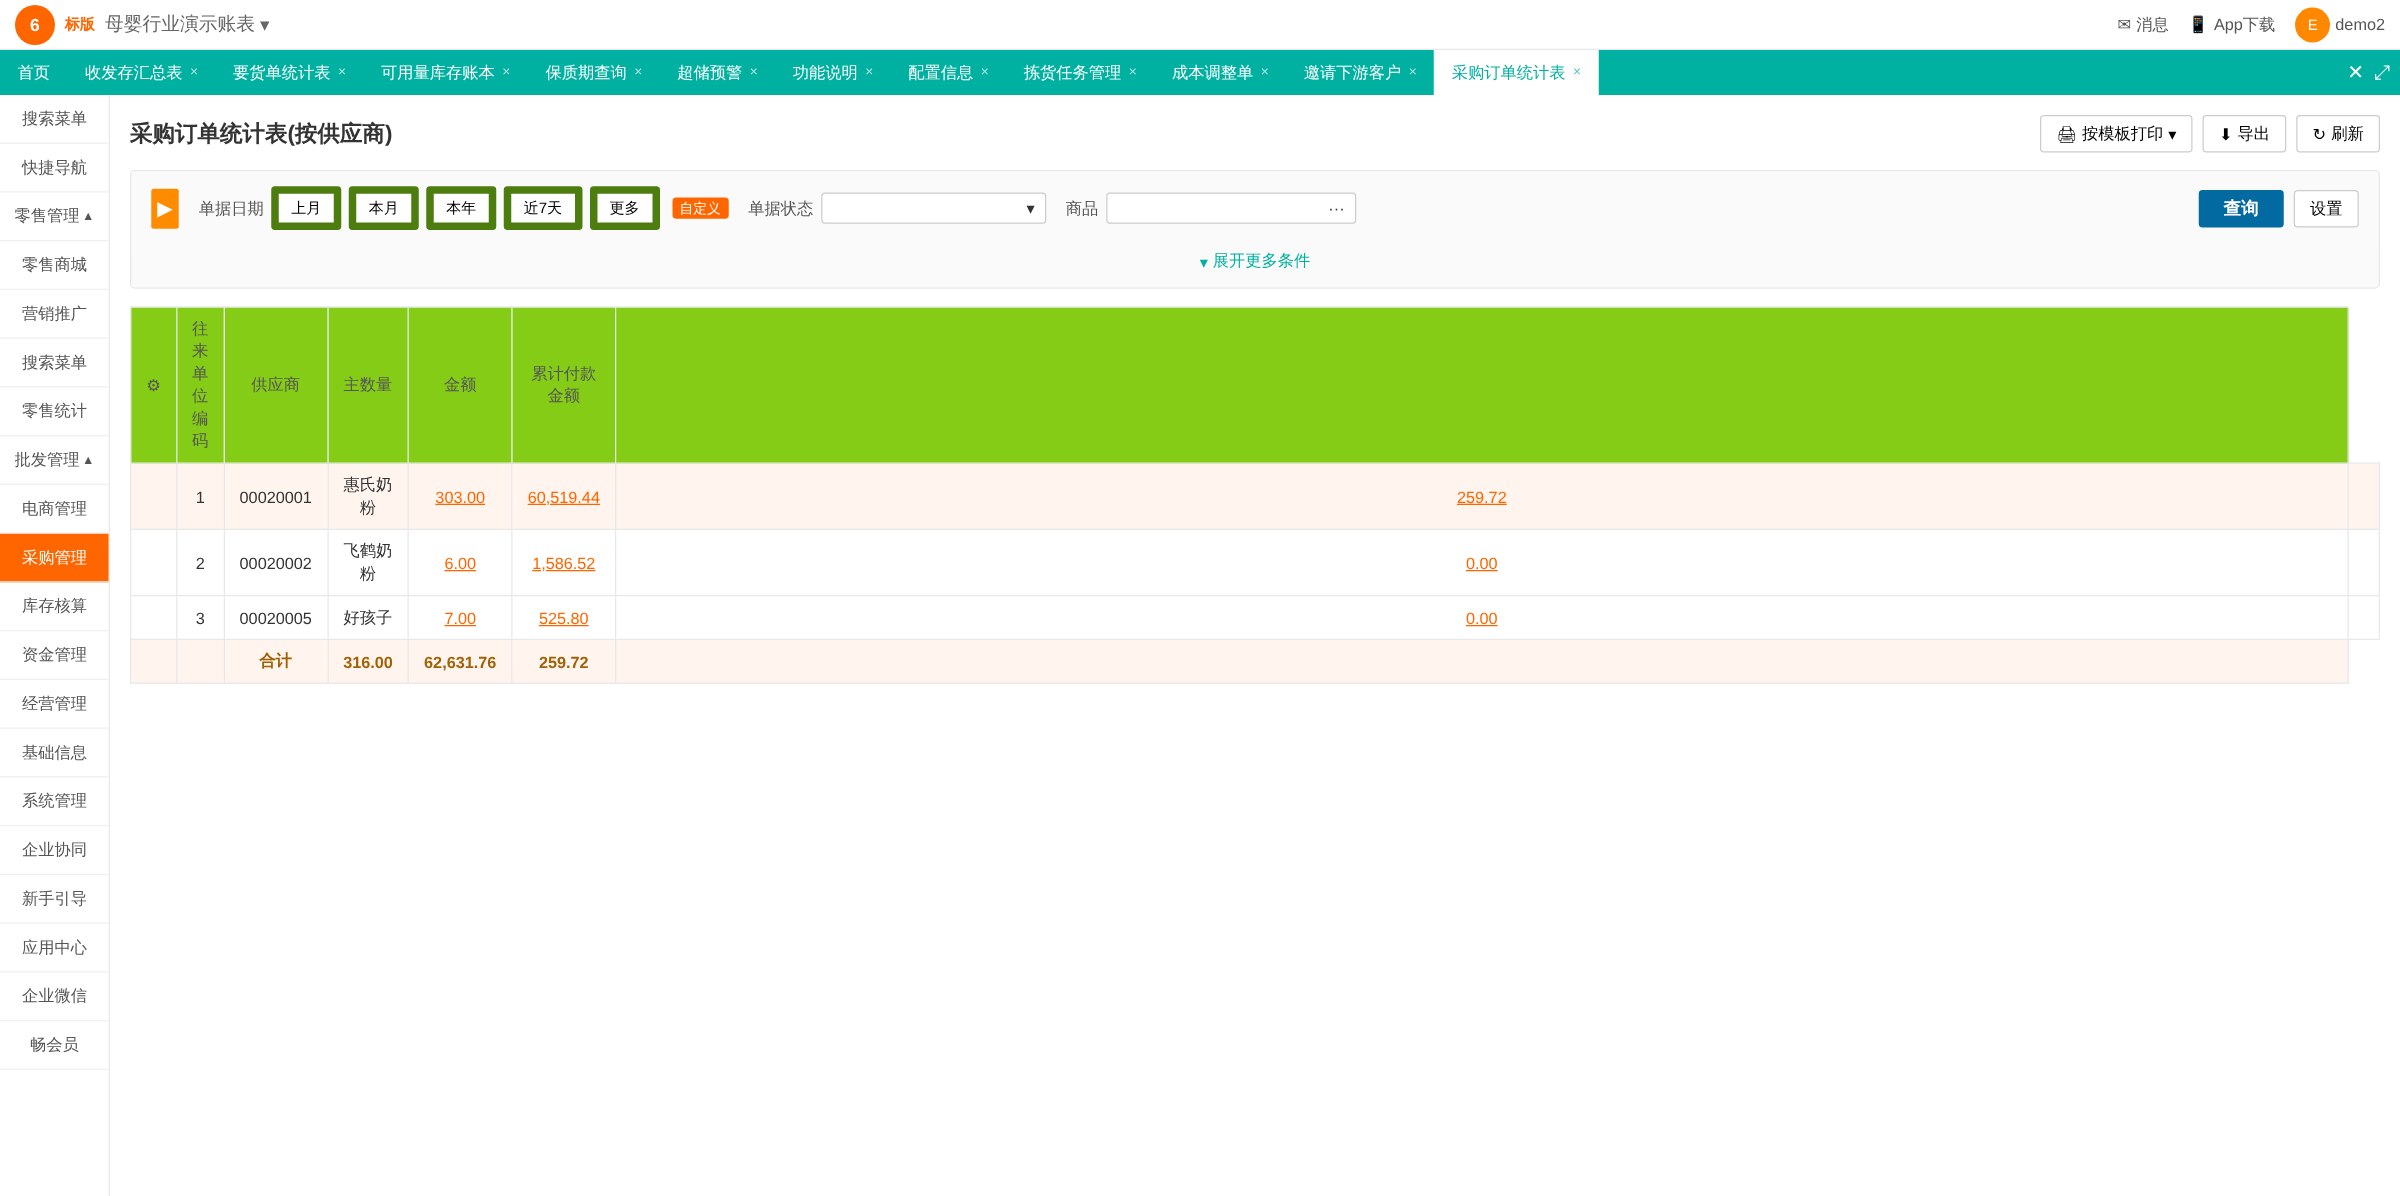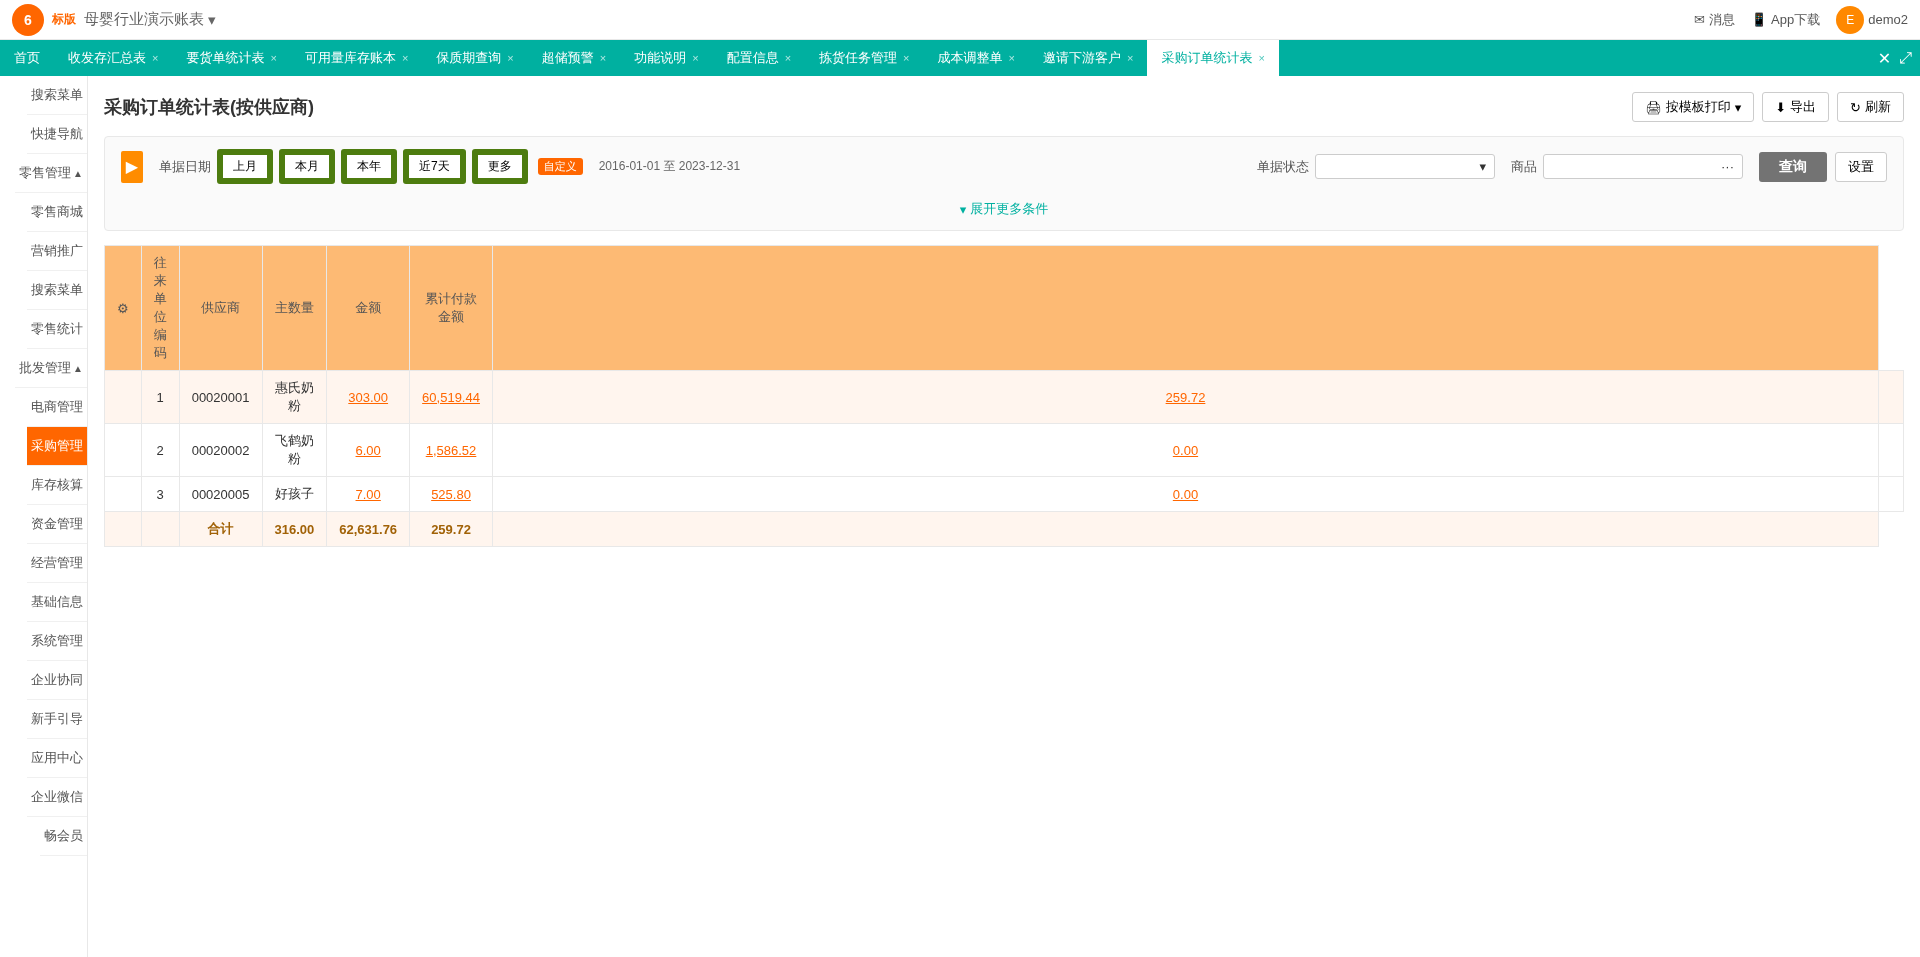--- a/index.html
+++ b/index.html
@@ -20,56 +20,56 @@
     .nav-tab { padding: 0 14px; height: 36px; display: flex; align-items: center; color: #fff; font-size: 13px; cursor: pointer; white-space: nowrap; position: relative; }
     .nav-tab.active { background: #fff; color: #00b0a0; }
     .nav-tab .close-btn { margin-left: 6px; font-size: 11px; opacity: 0.7; }
     .nav-tabs-right { margin-left: auto; display: flex; align-items: center; gap: 8px; padding-right: 8px; }
     .nav-tabs-right .icon-btn { color: #fff; cursor: pointer; font-size: 16px; }
 
     
     .main-layout { display: flex; flex: 1; overflow: hidden; }
 
     
-    .sidebar { width: 88px; background: #fff; border-right: 1px solid #e8e8e8; display: flex; flex-direction: column; overflow-y: auto; align-items: flex-end; }
+    .sidebar { width: 88px; background: #fff; border-right: 1px solid #e8e8e8; display: flex; flex-direction: column; overflow-y: auto; }
     .sidebar-item { padding: 10px 4px; text-align: center; cursor: pointer; font-size: 13px; color: #555; border-bottom: 1px solid #f0f0f0; }
     .sidebar-item.active { background: #ff6600; color: #fff; }
     .sidebar-item.has-arrow { display: flex; align-items: center; justify-content: center; gap: 2px; }
 
     
     .content { flex: 1; overflow: auto; padding: 0; background: #f0f2f5; }
 
     
     .page-content { background: #fff; margin: 0; padding: 16px; min-height: 100%; }
 
     
     .page-title-bar { display: flex; align-items: center; justify-content: space-between; margin-bottom: 14px; }
     .page-title { font-size: 18px; font-weight: bold; color: #333; }
     .title-actions { display: flex; align-items: center; gap: 8px; }
     .btn-print { background: #fff; border: 1px solid #ccc; padding: 5px 12px; border-radius: 3px; cursor: pointer; font-size: 13px; display: flex; align-items: center; gap: 4px; }
     .btn-export { background: #fff; border: 1px solid #ccc; padding: 5px 12px; border-radius: 3px; cursor: pointer; font-size: 13px; display: flex; align-items: center; gap: 4px; }
     .btn-refresh { background: #fff; border: 1px solid #ccc; padding: 5px 12px; border-radius: 3px; cursor: pointer; font-size: 13px; display: flex; align-items: center; gap: 4px; }
-    .btn-query { background: #737373; color: #fff; border: none; padding: 6px 20px; border-radius: 3px; cursor: pointer; font-size: 14px; font-weight: bold; }
+    .btn-query { background: #0369a1; color: #fff; border: none; padding: 6px 20px; border-radius: 3px; cursor: pointer; font-size: 14px; font-weight: bold; }
     .btn-settings { background: #fff; border: 1px solid #ccc; padding: 5px 12px; border-radius: 3px; cursor: pointer; font-size: 13px; }
 
     
     .filter-area { background: #fafafa; border: 1px solid #e8e8e8; border-radius: 4px; padding: 12px 16px; margin-bottom: 14px; }
     .filter-row { display: flex; align-items: center; gap: 16px; flex-wrap: wrap; }
     .filter-item { display: flex; align-items: center; gap: 6px; }
     .filter-label { font-size: 13px; color: #555; white-space: nowrap; }
     .filter-toggle { display: flex; gap: 6px; align-items: center; }
     .filter-btn { padding: 3px 10px; border: 6px solid #4d7c0f; border-radius: 3px; cursor: pointer; font-size: 12px; background: #fff; }
     .filter-date-range { font-size: 12px; color: #666; }
     .custom-tag { background: #ff6600; color: #fff; padding: 1px 6px; border-radius: 3px; font-size: 11px; margin-left: 4px; }
     .filter-select { border: 1px solid #ccc; border-radius: 3px; padding: 4px 8px; font-size: 13px; min-width: 120px; background: #fff; cursor: pointer; display: flex; align-items: center; justify-content: space-between; }
     .expand-btn { display: flex; align-items: center; gap: 4px; color: #00b0a0; cursor: pointer; font-size: 13px; justify-content: center; margin-top: 8px; }
 
     
     .data-table { width: 100%; border-collapse: collapse; }
-    .data-table th { background: #fdba74; border: 1px solid #e8e8e8; padding: 8px 12px; font-size: 13px; color: #555; font-weight: normal; text-align: center; }
+    .data-table th { background: #84cc16; border: 1px solid #e8e8e8; padding: 8px 12px; font-size: 13px; color: #555; font-weight: normal; text-align: center; }
     .data-table td { border: 1px solid #e8e8e8; padding: 8px 12px; font-size: 13px; color: #333; text-align: center; }
     .data-table tr.highlighted { background: #fff5ee; }
     .data-table .link-val { color: #ff6600; text-decoration: underline; cursor: pointer; }
     .data-table .settings-col { width: 32px; }
     .footer-row { background: #fff5ee; }
     .footer-row td { font-weight: bold; color: #a16207; }
 
     .filter-actions-right { margin-left: auto; display: flex; gap: 8px; }
 
     .collapse-btn { background: #ff8c00; border: none; border-radius: 2px; width: 20px; height: 36px; cursor: pointer; display: flex; align-items: center; justify-content: center; color: #fff; font-size: 14px; }
@@ -181,23 +181,20 @@
             <span class="filter-label">单据日期</span>
             <div class="filter-toggle">
               <button class="filter-btn">上月</button>
               <button class="filter-btn">本月</button>
               <button class="filter-btn">本年</button>
               <button class="filter-btn">近7天</button>
               <button class="filter-btn">更多</button>
               <span class="custom-tag">自定义</span>
             </div>
           </div>
-          <div class="filter-item" style="flex:1;">
-            <span class="filter-date-range">2016-01-01 至 2023-12-31</span>
-          </div>
           <div class="filter-item">
             <span class="filter-label">单据状态</span>
             <div class="filter-select" style="min-width:180px;">
               <span></span>
               <span>▾</span>
             </div>
           </div>
           <div class="filter-item">
             <span class="filter-label">商品</span>
             <div class="filter-select" style="min-width:200px;">

